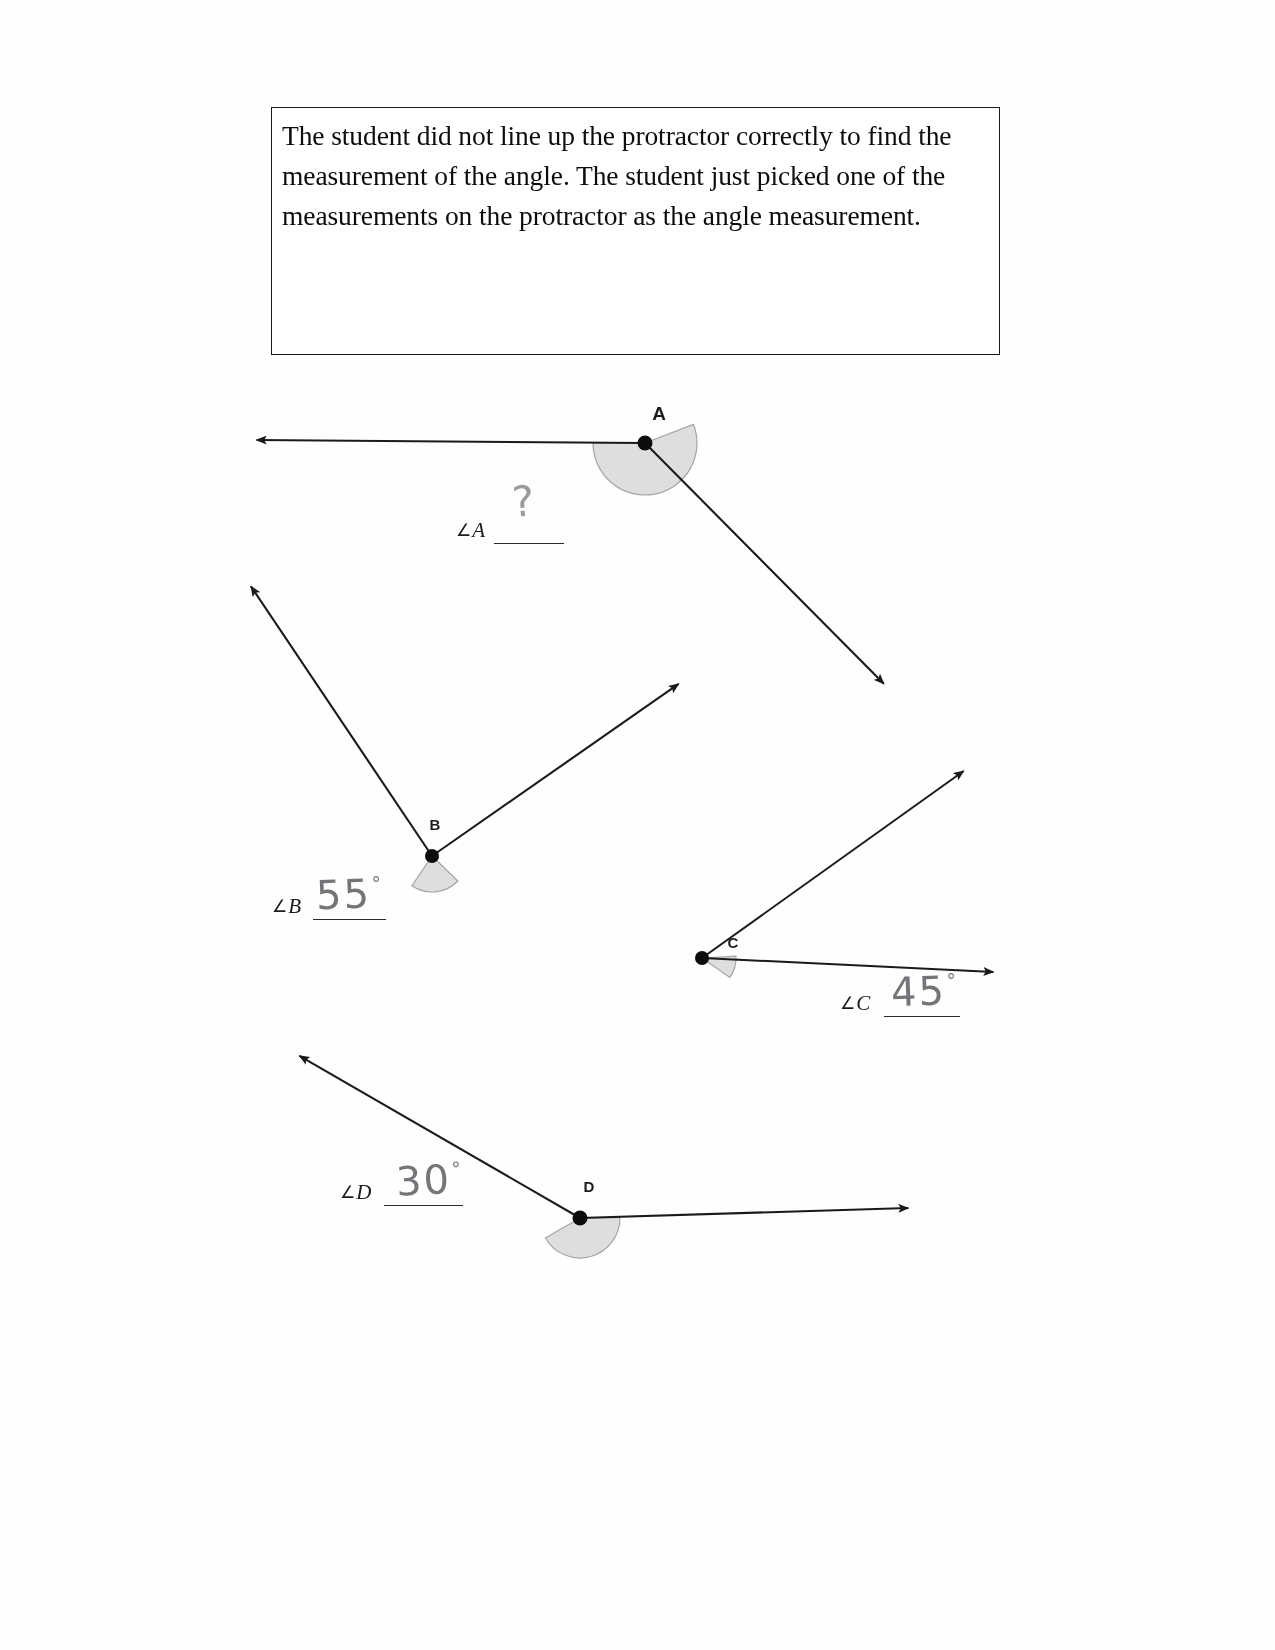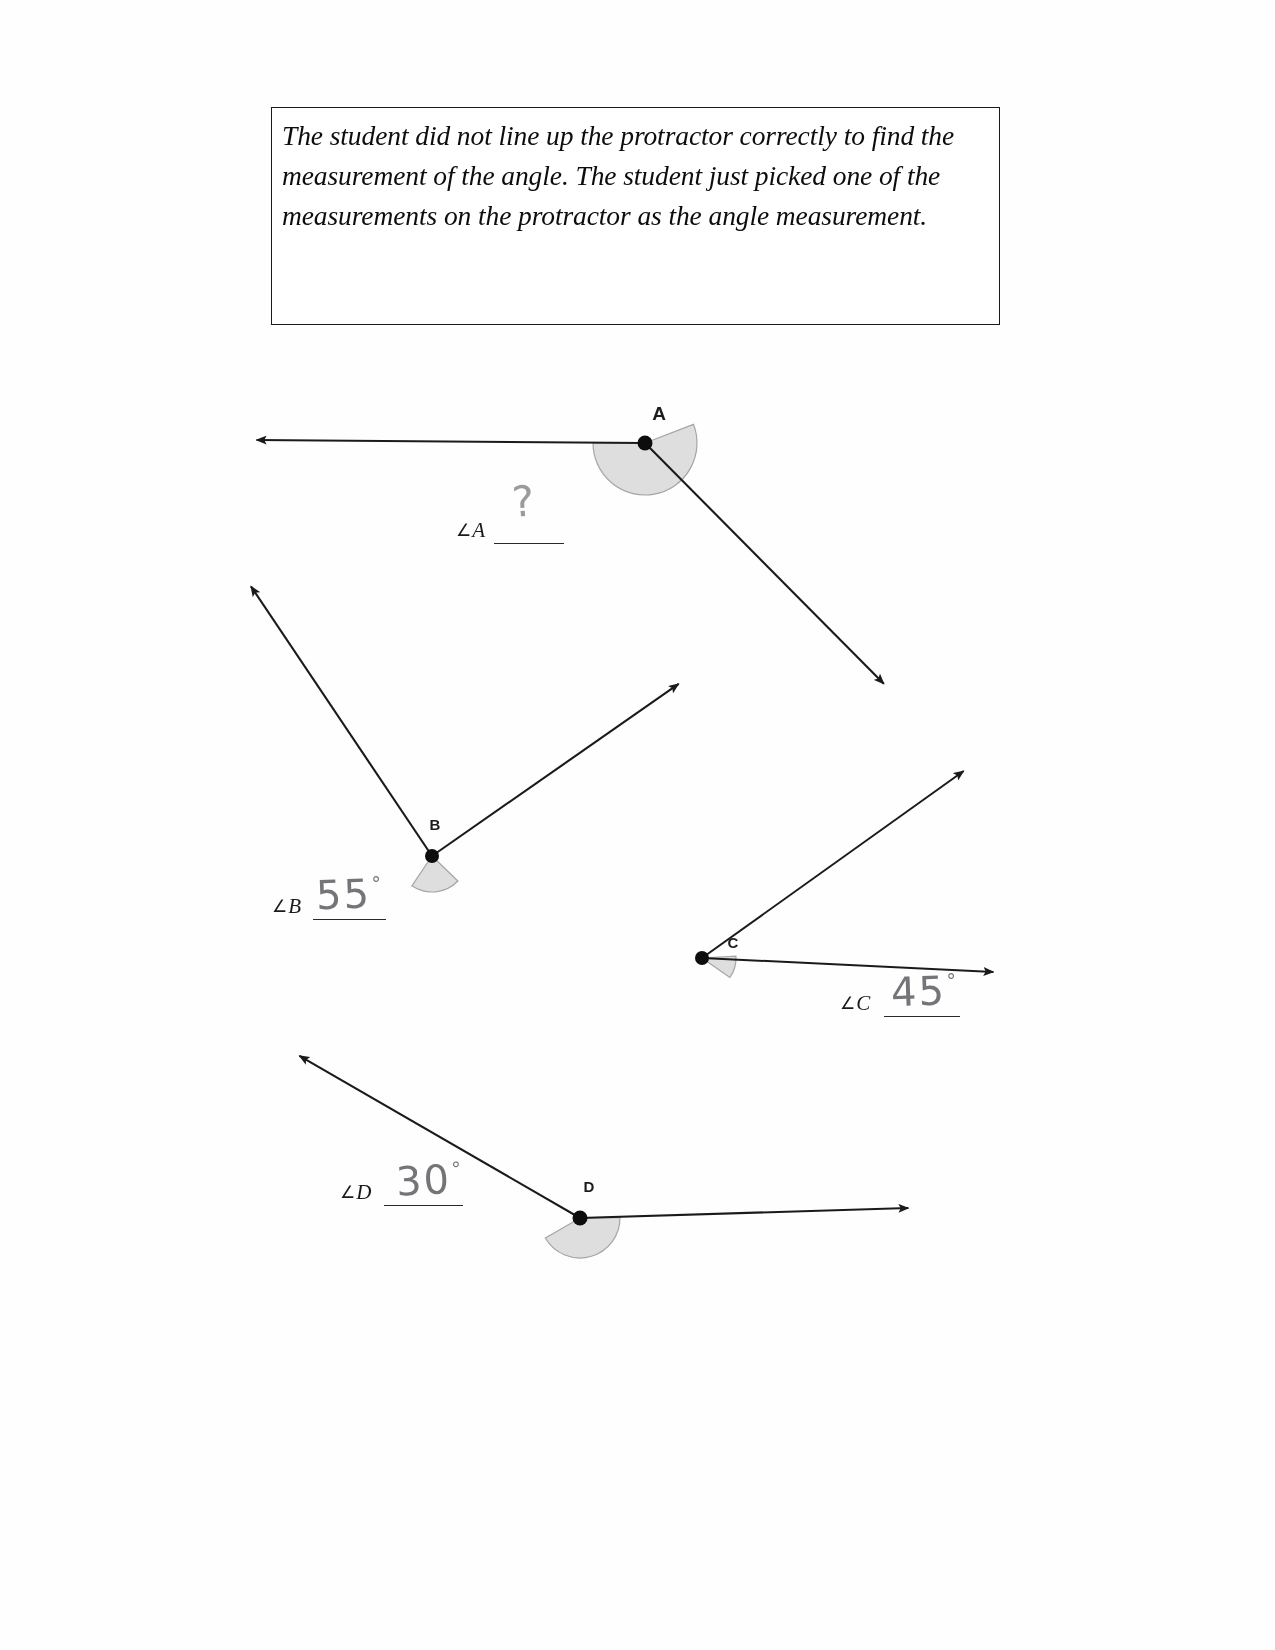--- a/index.html
+++ b/index.html
@@ -24,25 +24,24 @@
     height: 1650px;
     background: #fefefe;
   }
 
   
   #explanation-box {
     position: absolute;
     left: 271px;
     top: 107px;
     width: 729px;
-    height: 218px;
+    height: 248px;
     border: 1.5px solid #1a1a1a;
     background: #ffffff;
     box-sizing: border-box;
-    font-style: italic;
   }
   #explanation-text {
     position: absolute;
     left: 10px;
     top: 8px;
     width: 700px;
     font-family: "Liberation Serif", serif;
     font-size: 27.5px;
     line-height: 40px;
     color: #0d0d0d;

